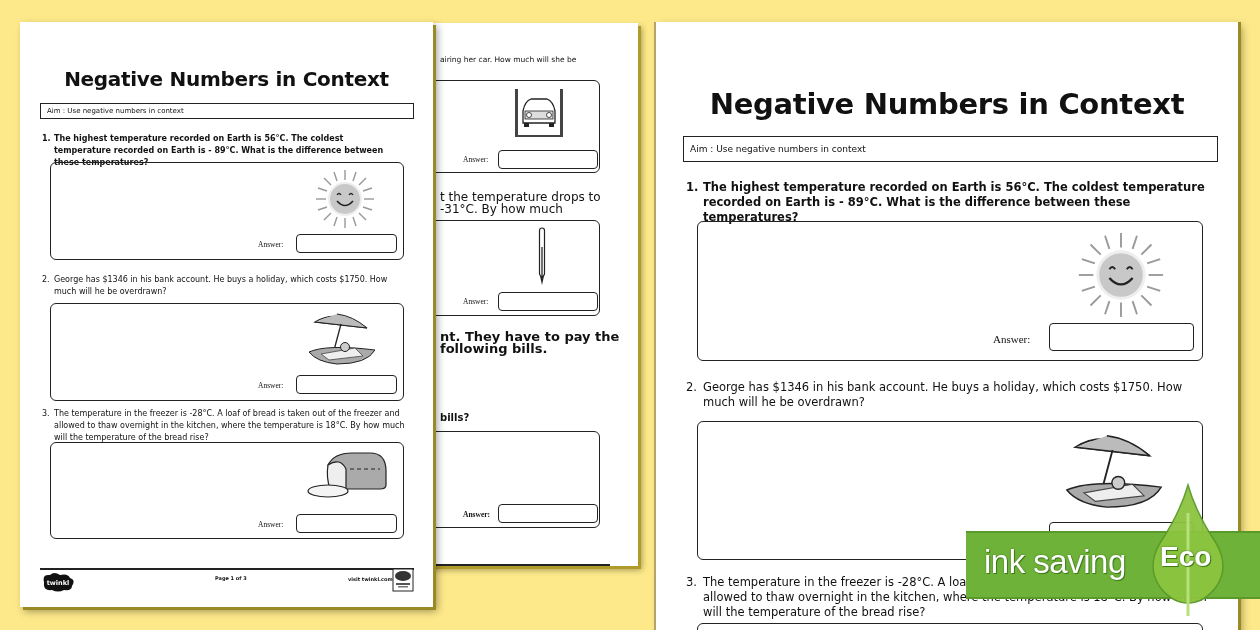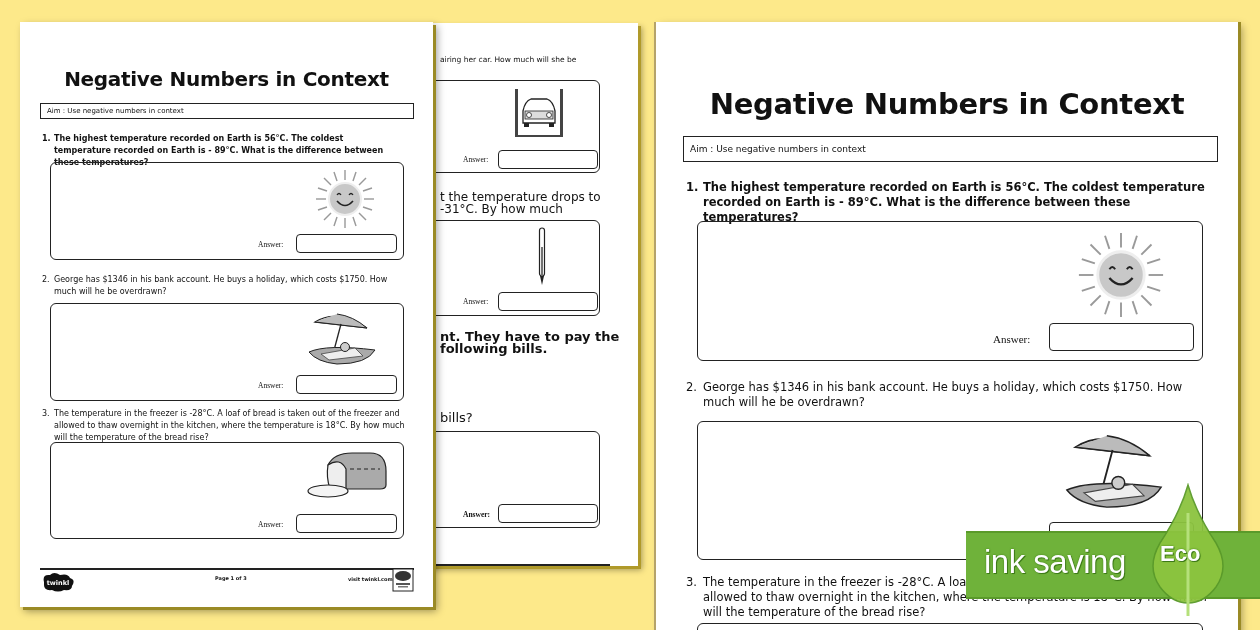--- a/index.html
+++ b/index.html
@@ -22,21 +22,21 @@
   .foot-text { position: absolute; font-size: 5px; font-weight: bold; }
 
   .big .q { font-size: 11.5px; line-height: 15px; }
   .big .q .num { width: 17px; }
   .big .aim { font-size: 9px; }
   .big .ans-label { font-size: 11px; }
 
   .eco-banner { position: absolute; left: 966px; top: 531px; width: 294px; height: 68px; background: #6fb23a; border-top: 2px solid #5a9a2a; border-bottom: 2px solid #5a9a2a; z-index: 5; }
   .eco-text { position: absolute; left: 18px; top: 10px; font-size: 33px; color: #fff; font-family: Liberation Sans, sans-serif; letter-spacing: -0.5px; text-shadow: 0 0 2px #3e7a18, 1px 1px 0 #3e7a18; }
   .eco-drop { position: absolute; left: 1150px; top: 483px; z-index: 6; }
-  .eco-label { position: absolute; left: 1160px; top: 541px; z-index: 7; font-size: 22px; font-weight: bold; color: #fff; font-family: "Liberation Sans", sans-serif; text-shadow: 0 0 2px #3e7a18, 1px 1px 0 #3e7a18; }
+  .eco-label { position: absolute; left: 1160px; top: 541px; z-index: 7; font-size: 28px; font-weight: bold; color: #fff; font-family: "Liberation Sans", sans-serif; text-shadow: 0 0 2px #3e7a18, 1px 1px 0 #3e7a18; }
 </style>
 </head>
 <body>
 
 <div class="page page-back">
   <div class="q" style="left:14px;top:31px;font-size:7.5px;">
       <span>airing her car. How much will she be</span>
     </div>
   <div class="box" style="left:4px;top:57px;width:170px;height:93px;">
     <svg style="position:absolute;left:80px;top:6px;" width="56" height="52" viewBox="0 0 56 52">
@@ -61,21 +61,21 @@
       <rect x="2.5" y="1" width="5" height="48" rx="2.5" fill="#fff" stroke="#222" stroke-width="1.2"></rect>
       <line x1="5" y1="20" x2="5" y2="48" stroke="#444" stroke-width="1.5"></line>
       <path d="M3 49 L5 58 L7 49 Z" fill="#222"></path>
     </svg>
     <span class="ans-label" style="left:32px;top:76px;">Answer:</span>
     <div class="ans-box" style="left:67px;top:71px;width:100px;height:19px;"></div>
   </div>
   <div class="q" style="left:14px;top:308px;font-size:13px;font-weight:bold;">
       <span>nt. They have to pay the following bills.</span>
     </div>
-  <div class="q" style="left:14px;top:389px;font-size:13px;font-weight:normal;">
+  <div class="q" style="left:14px;top:389px;font-size:10px;font-weight:bold;">
       <span>bills?</span>
     </div>
   <div class="box" style="left:4px;top:408px;width:170px;height:97px;">
     <span class="ans-label" style="left:32px;top:78px;font-weight:bold;">Answer:</span>
     <div class="ans-box" style="left:67px;top:72px;width:100px;height:19px;"></div>
   </div>
   <div class="footer-line" style="left:4px;top:541px;width:180px;"></div>
   <span class="foot-text" style="left:126px;top:550px;">visit twinkl.com</span>
   <svg style="position:absolute;left:168px;top:543px;" width="22" height="24" viewBox="0 0 22 24">
     <rect x="1" y="1" width="20" height="22" fill="#fff" stroke="#222" stroke-width="1"></rect>

